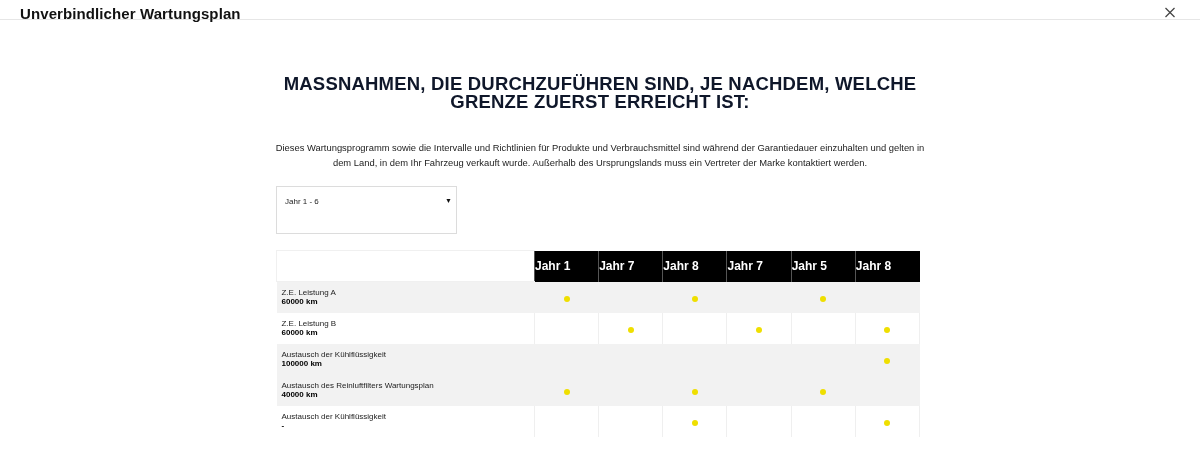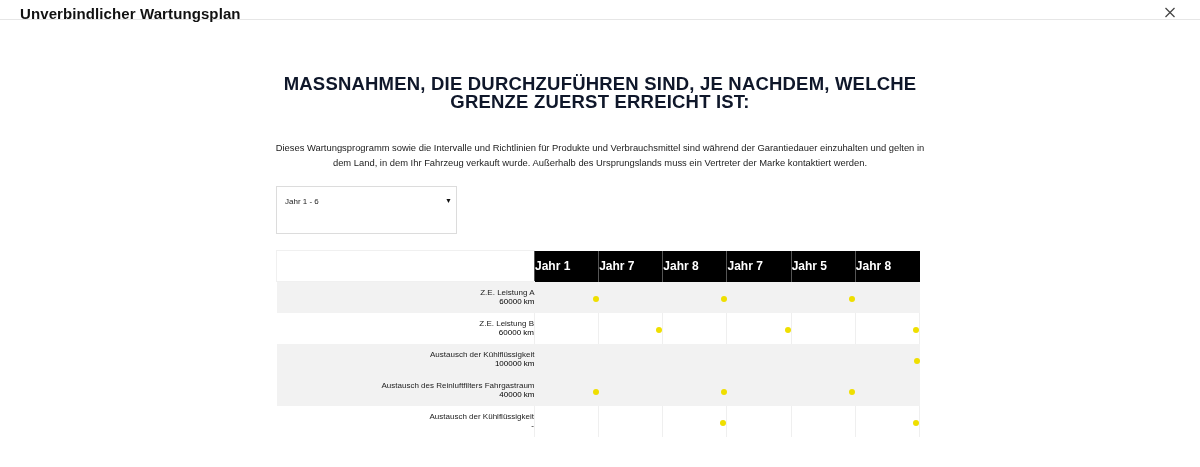--- a/index.html
+++ b/index.html
@@ -42,36 +42,36 @@
   .select-value {
     position: absolute; left: 8px; top: 10px; font-size: 8px; color: #222;
   }
   .select-caret {
     position: absolute; right: 4px; top: 10px; font-size: 7px; color: #111;
   }
   table.plan {
     position: absolute; left: 276px; top: 250px;
     border-collapse: collapse; table-layout: fixed; width: 644px;
   }
-  table.plan th, table.plan td { padding: 0; box-sizing: border-box; text-align: right; }
+  table.plan th, table.plan td { padding: 0; box-sizing: border-box; }
   table.plan th.blank {
     width: 258px; height: 31px; background: #fff;
     border: 1px solid #f0f0f0; border-right: none;
   }
   table.plan th.year {
     background: #000; color: #fff; font-size: 12px; font-weight: bold;
     height: 31px; text-align: left; border-left: 1px solid #555; margin-left: 28px;
   }
   table.plan tr.row td { height: 31px; }
   table.plan tr.row.alt td { background: #f2f2f2; }
   table.plan tr.row:not(.alt) td.cell { border-left: 1px solid #efefef; }
   table.plan tr.row:not(.alt) td.cell:last-child { border-right: 1px solid #efefef; }
   td.label-cell { padding-left: 5px !important; vertical-align: middle; }
   .item-name { font-size: 8px; color: #222; line-height: 9px; display: block; }
-  .item-km { font-size: 8px; font-weight: normal; color: #000; line-height: 9px; display: block; }
+  .item-km { font-size: 8px; font-weight: bold; color: #000; line-height: 9px; display: block; }
   td.cell { text-align: center; vertical-align: middle; }
   .dot {
     display: inline-block; width: 6px; height: 6px; border-radius: 50%;
     background: #efdf00;
   }
 </style>
 </head>
 <body>
 
 <div class="modal-header">
@@ -136,21 +136,21 @@
         </td>
         <td class="cell"></td>
         <td class="cell"></td>
         <td class="cell"></td>
         <td class="cell"></td>
         <td class="cell"></td>
         <td class="cell"><span class="dot" style="background: rgb(239, 223, 0);"></span></td>
       </tr>
       <tr class="row alt">
         <td class="label-cell">
-          <span class="item-name">Austausch des Reinluftfilters Fahrgastraum</span>
+          <span class="item-name">Austausch des Reinluftfilters Wartungsplan</span>
           <span class="item-km">40000 km</span>
         </td>
         <td class="cell"><span class="dot" style="background: rgb(239, 223, 0);"></span></td>
         <td class="cell"></td>
         <td class="cell"><span class="dot" style="background: rgb(239, 223, 0);"></span></td>
         <td class="cell"></td>
         <td class="cell"><span class="dot" style="background: rgb(239, 223, 0);"></span></td>
         <td class="cell"></td>
       </tr>
       <tr class="row">

